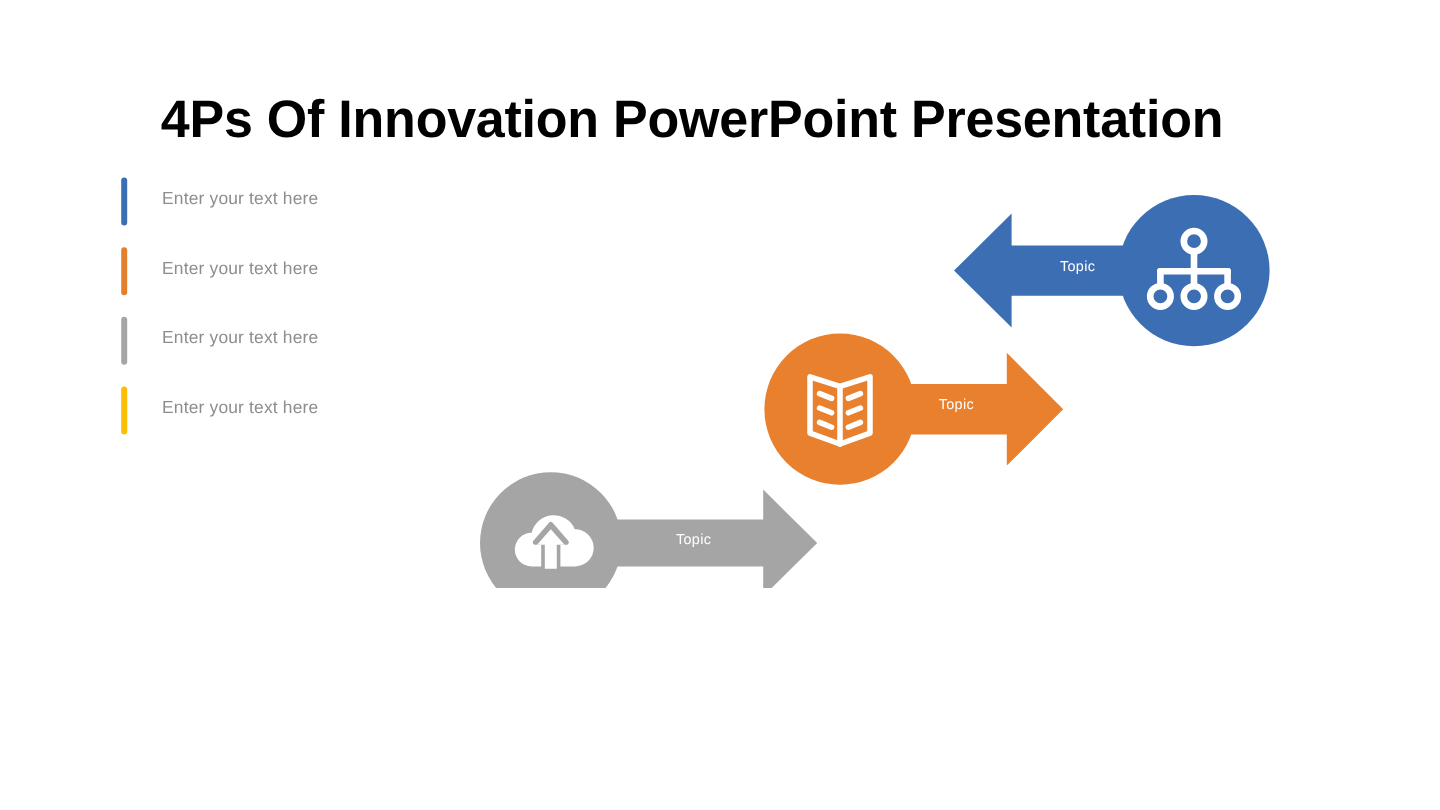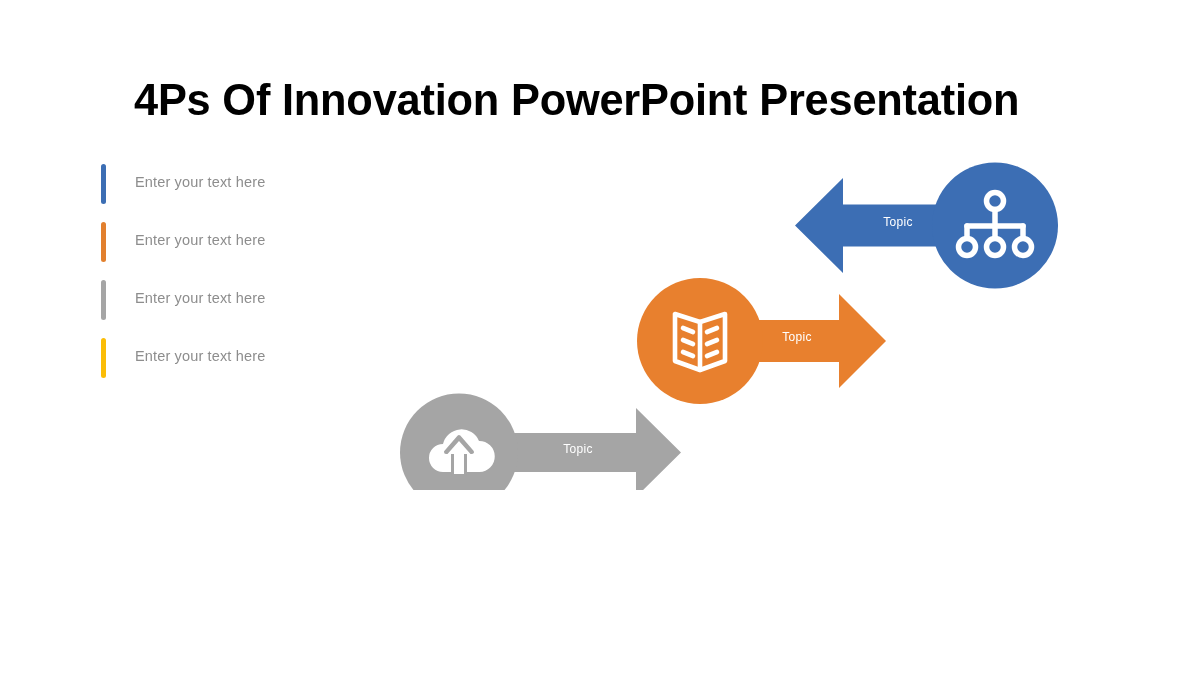--- a/index.html
+++ b/index.html
@@ -34,21 +34,21 @@
     line-height: 52px;
     white-space: nowrap;
     transform: scaleX(0.985);
     transform-origin: left center;
   }
 
   
   #legend-list {
     position: absolute;
     left: 101px;
-    top: 164px;
+    top: 148px;
     width: 330px;
   }
   .legend-item {
     position: relative;
     height: 58px;
   }
   .legend-bar {
     position: absolute;
     left: 0;
     top: 0;

